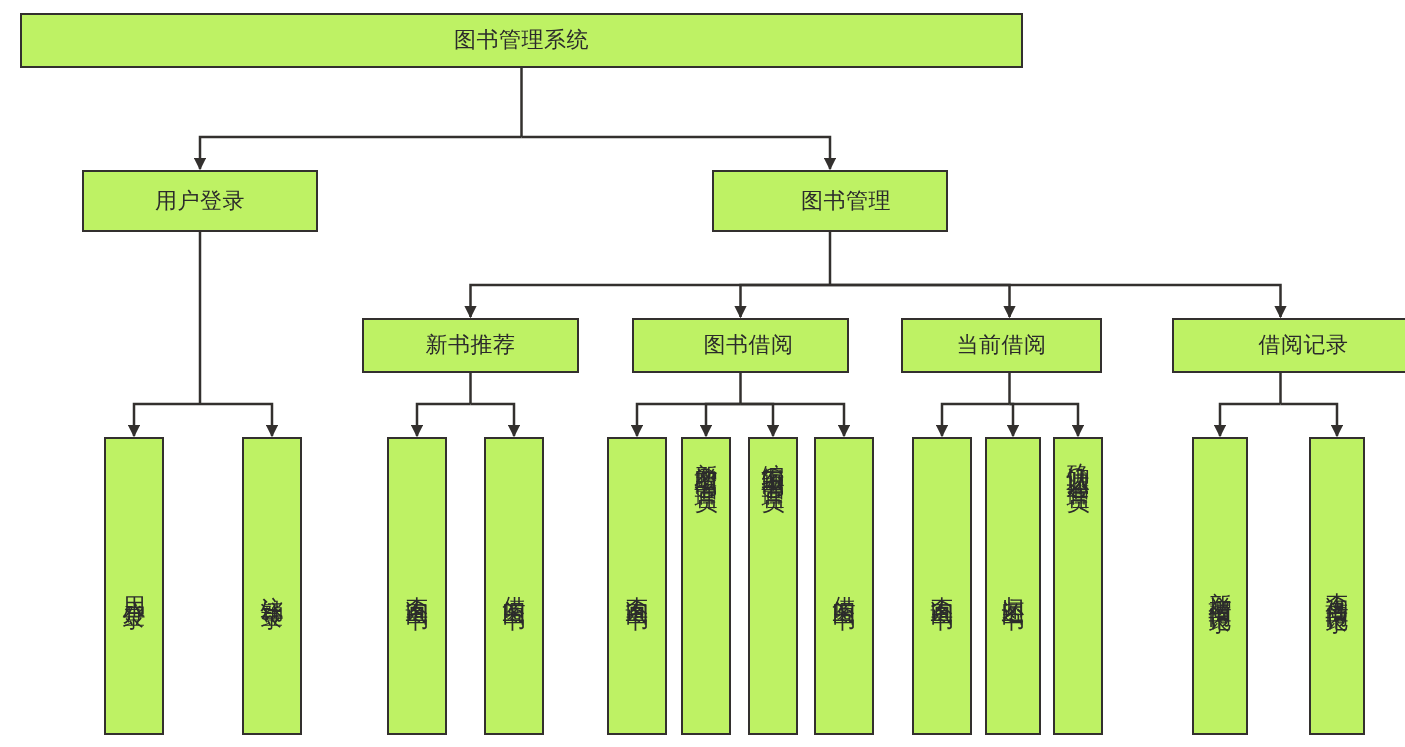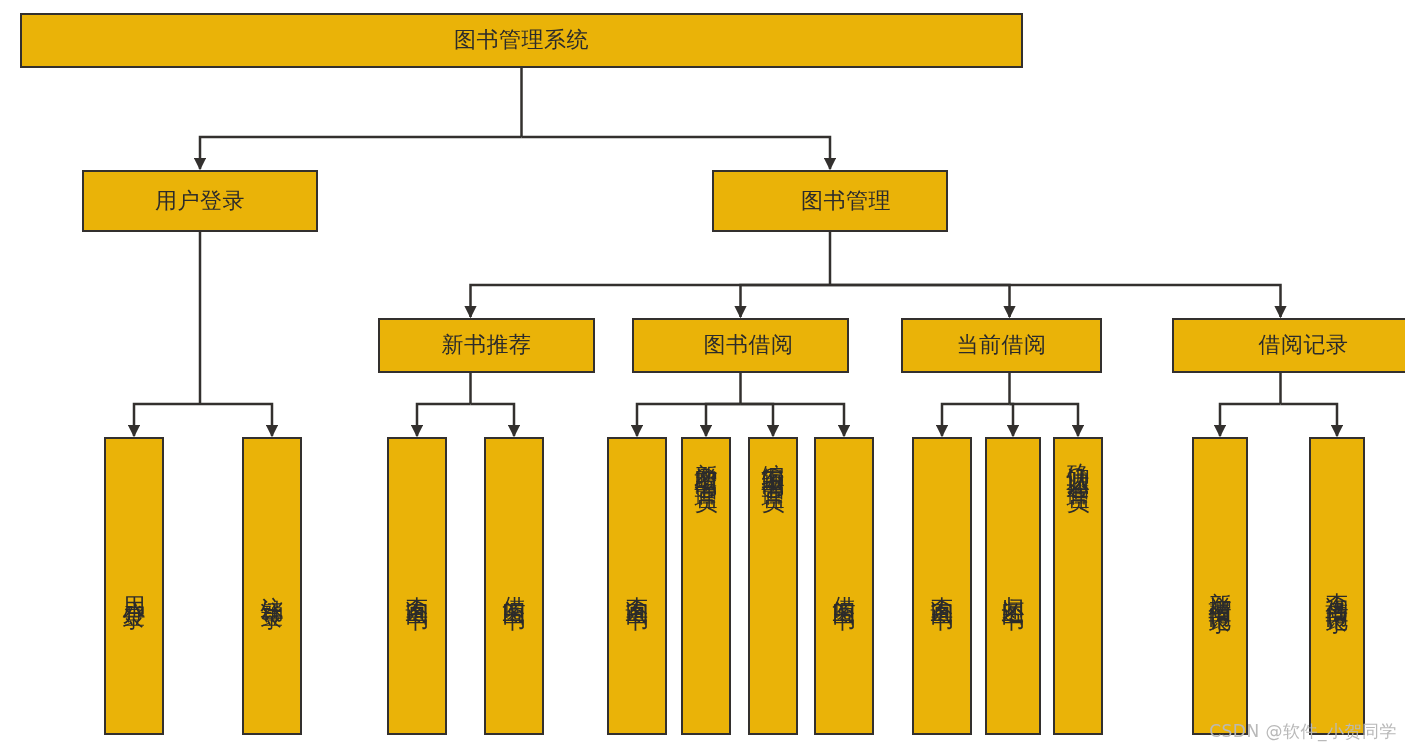--- a/index.html
+++ b/index.html
@@ -23,21 +23,21 @@
     position: absolute;
     left: 0;
     top: 0;
     width: 1405px;
     height: 747px;
   }
   .node-box {
     position: absolute;
     box-sizing: border-box;
     border: 2.5px solid #33302e;
-    background: #eab308;
+    background: #bef264;
     display: flex;
     align-items: center;
     justify-content: center;
     overflow: hidden;
   }
   .node-label {
     color: #2b2b2b;
     font-size: 22px;
     line-height: 1.12;
     letter-spacing: 0.5px;
@@ -116,21 +116,21 @@
   <div id="node-layer">
       <div class="node-box" style="left: 20px; top: 13px; width: 1003px; height: 55px;">
         <span class="node-label">图书管理系统</span>
       </div>
       <div class="node-box" style="left: 82px; top: 170px; width: 236px; height: 62px;">
         <span class="node-label">用户登录</span>
       </div>
       <div class="node-box" style="left: 712px; top: 170px; width: 236px; height: 62px; padding-left: 32px;">
         <span class="node-label">图书管理</span>
       </div>
-      <div class="node-box" style="left: 362px; top: 318px; width: 217px; height: 55px; margin-left: 16px;">
+      <div class="node-box" style="left: 362px; top: 318px; width: 217px; height: 55px;">
         <span class="node-label">新书推荐</span>
       </div>
       <div class="node-box" style="left: 632px; top: 318px; width: 217px; height: 55px; padding-left: 16px;">
         <span class="node-label">图书借阅</span>
       </div>
       <div class="node-box" style="left: 901px; top: 318px; width: 201px; height: 55px;">
         <span class="node-label">当前借阅</span>
       </div>
       <div class="node-box" style="left: 1172px; top: 318px; width: 263px; height: 55px; justify-content: center;">
         <span class="node-label">借阅记录</span>
@@ -169,14 +169,13 @@
         <span class="node-label">确认归还（管理员）</span>
       </div>
       <div class="node-box vertical centered" style="left: 1192px; top: 437px; width: 56px; height: 298px;">
         <span class="node-label">新增借阅记录</span>
       </div>
       <div class="node-box vertical centered" style="left: 1309px; top: 437px; width: 56px; height: 298px;">
         <span class="node-label">查询借阅记录</span>
       </div>
     </div>
 
-  <div class="watermark">CSDN @软件_小贺同学</div>
 </div>
 
 </body></html>

